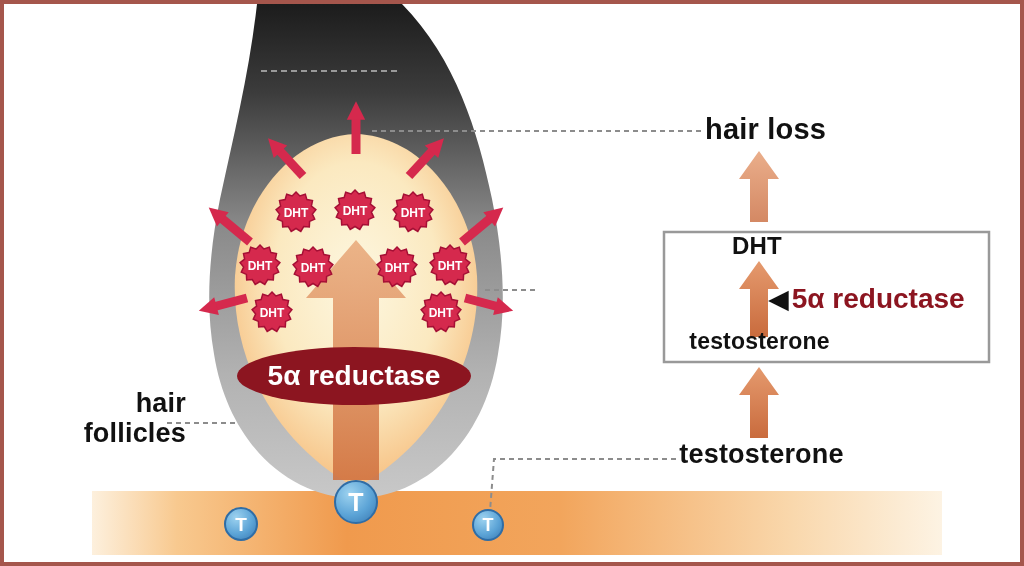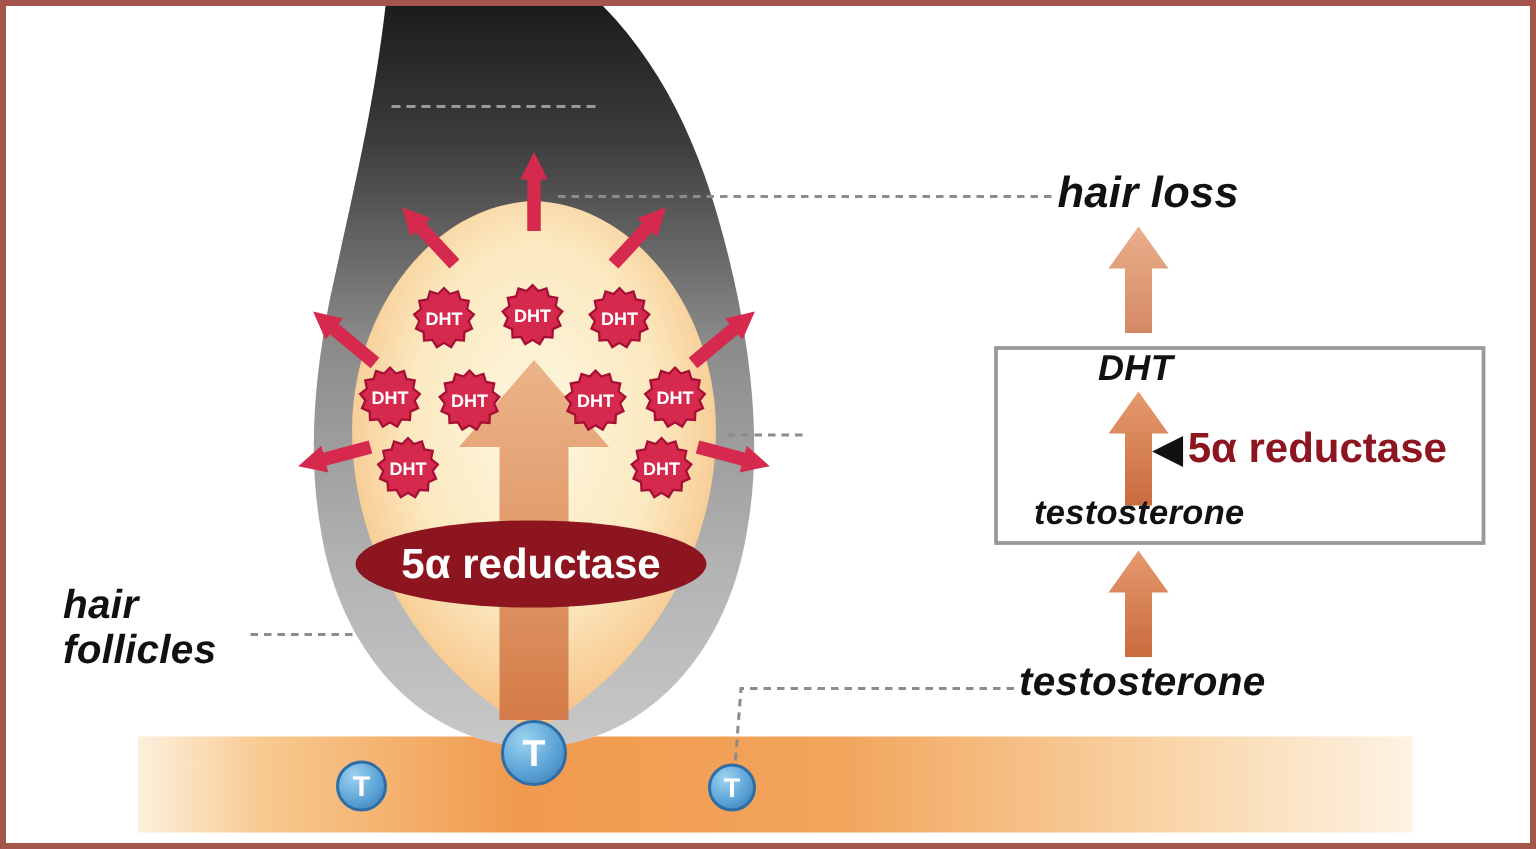--- a/index.html
+++ b/index.html
@@ -12,25 +12,24 @@
     border: 4px solid #a5564c;
     overflow: hidden;
     font-family: "Liberation Sans", sans-serif;
   }
   #diagram-svg { position: absolute; left: 0; top: 0; }
   .label {
     position: absolute;
     font-weight: bold;
     color: #111111;
     letter-spacing: 0.2px;
-    font-style: italic;
   }
   .hair-follicles {
     left: 38px; top: 384px; width: 144px;
-    text-align: left; font-size: 27px; line-height: 1.12;
+    text-align: right; font-size: 27px; line-height: 1.12;
     white-space: pre-line;
   }
   .hair-loss { left: 701px; top: 109px; font-size: 29px; }
   .dht-box { left: 653px; top: 228px; width: 200px; text-align: center; font-size: 24px; }
   .testosterone-box { left: 653px; top: 324px; width: 205px; text-align: center; font-size: 23px; }
   .testosterone-bottom { left: 650px; top: 435px; width: 215px; text-align: center; font-size: 27px; }
   .enzyme-row {
     position: absolute; left: 764px; top: 279px;
     display: flex; align-items: center;
   }

